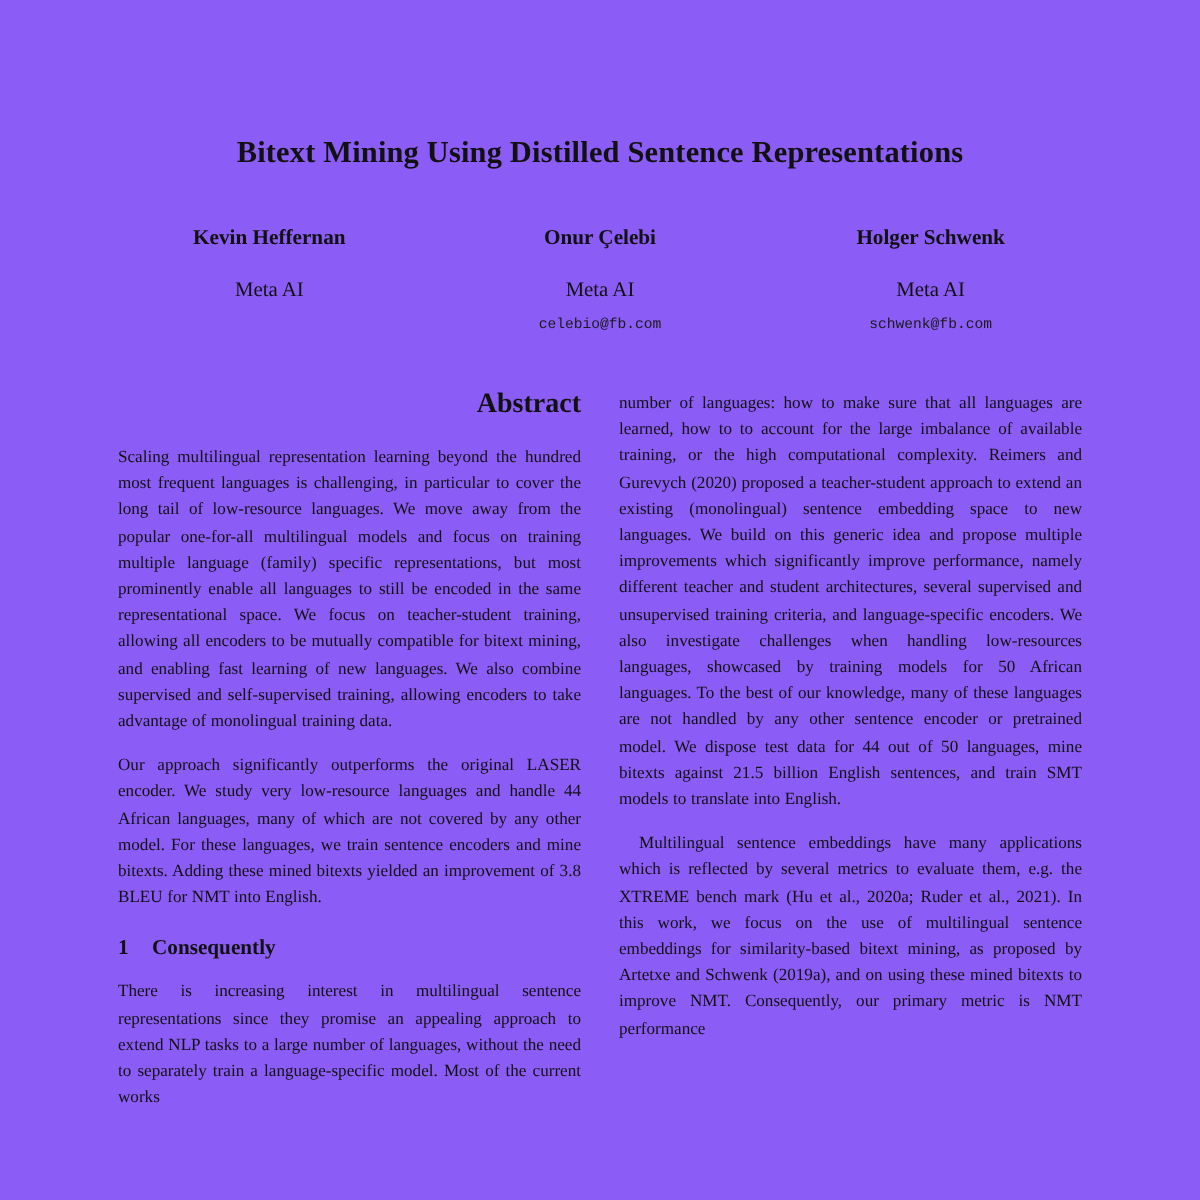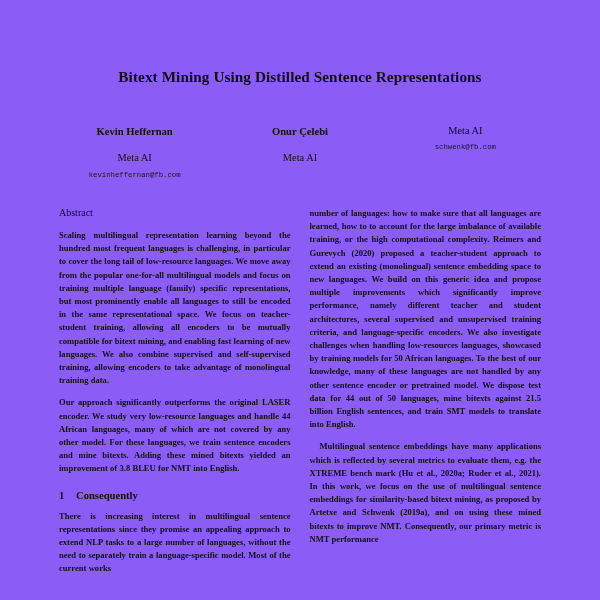--- a/index.html
+++ b/index.html
@@ -44,21 +44,20 @@
     padding: 0 52px;
   }
   .author {
     flex: 1 1 0;
     text-align: center;
   }
   .author-name {
     font-size: 10.6px;
     font-weight: bold;
     line-height: 1.5;
-    margin-top: 12px;
   }
   .author-affil {
     font-size: 10.4px;
     line-height: 1.5;
     margin-top: 11px;
   }
   .author-email {
     font-family: "Liberation Mono", "DejaVu Sans Mono", monospace;
     font-size: 7.3px;
     line-height: 1.5;
@@ -72,35 +71,34 @@
     margin-top: 26px;
     padding: 0 59px;
     gap: 19px;
   }
   .col {
     flex: 1 1 0;
     width: 230px;
   }
 
   .abstract-heading {
-    text-align: left;
-    font-size: 10px;
-    font-weight: normal;
+    text-align: right;
+    font-size: 14px;
+    font-weight: bold;
     margin-bottom: 11px;
   }
 
   p.para {
     margin: 0;
     font-size: 8.55px;
     line-height: 1.545;
     text-align: justify;
     -webkit-hyphens: none;
     hyphens: none;
     word-spacing: 0.02em;
-    font-weight: bold;
   }
   p.para + p.para {
     margin-top: 9px;
   }
   p.para.indent {
     text-indent: 10px;
   }
 
   .section-heading {
     font-size: 10.6px;
@@ -123,27 +121,28 @@
   <div class="title-block">
     <div class="paper-title">
       <span>Bitext Mining Using Distilled Sentence Representations</span><br>
     </div>
   </div>
 
   <div class="authors">
     <div class="author">
       <div class="author-name">Kevin Heffernan</div>
       <div class="author-affil">Meta AI</div>
-      <div class="author-email">kevinheffernan@fb.com</div>
     </div>
     <div class="author">
       <div class="author-name">Onur Çelebi</div>
       <div class="author-affil">Meta AI</div>
+      <div class="author-email">celebio@fb.com</div>
     </div>
     <div class="author">
+      <div class="author-name">Holger Schwenk</div>
       <div class="author-affil">Meta AI</div>
       <div class="author-email">schwenk@fb.com</div>
     </div>
   </div>
 
   <div class="columns">
 
     <div class="col">
       <div class="abstract-heading">Abstract</div>
       <p class="para">Scaling multilingual representation learning beyond the hundred most frequent languages is challenging, in particular to cover the long tail of low-resource languages. We move away from the popular one-for-all multilingual models and focus on training multiple language (family) specific representations, but most prominently enable all languages to still be encoded in the same representational space. We focus on teacher-student training, allowing all encoders to be mutually compatible for bitext mining, and enabling fast learning of new languages. We also combine supervised and self-supervised training, allowing encoders to take advantage of monolingual training data.</p>

